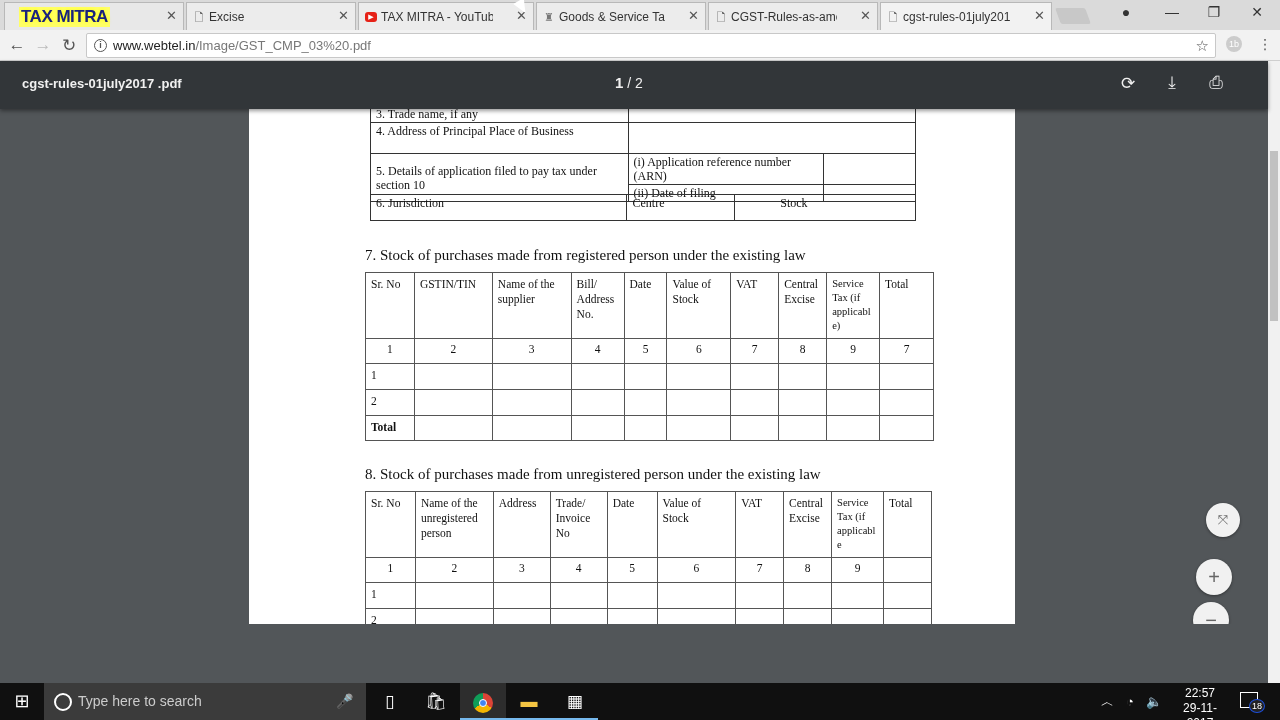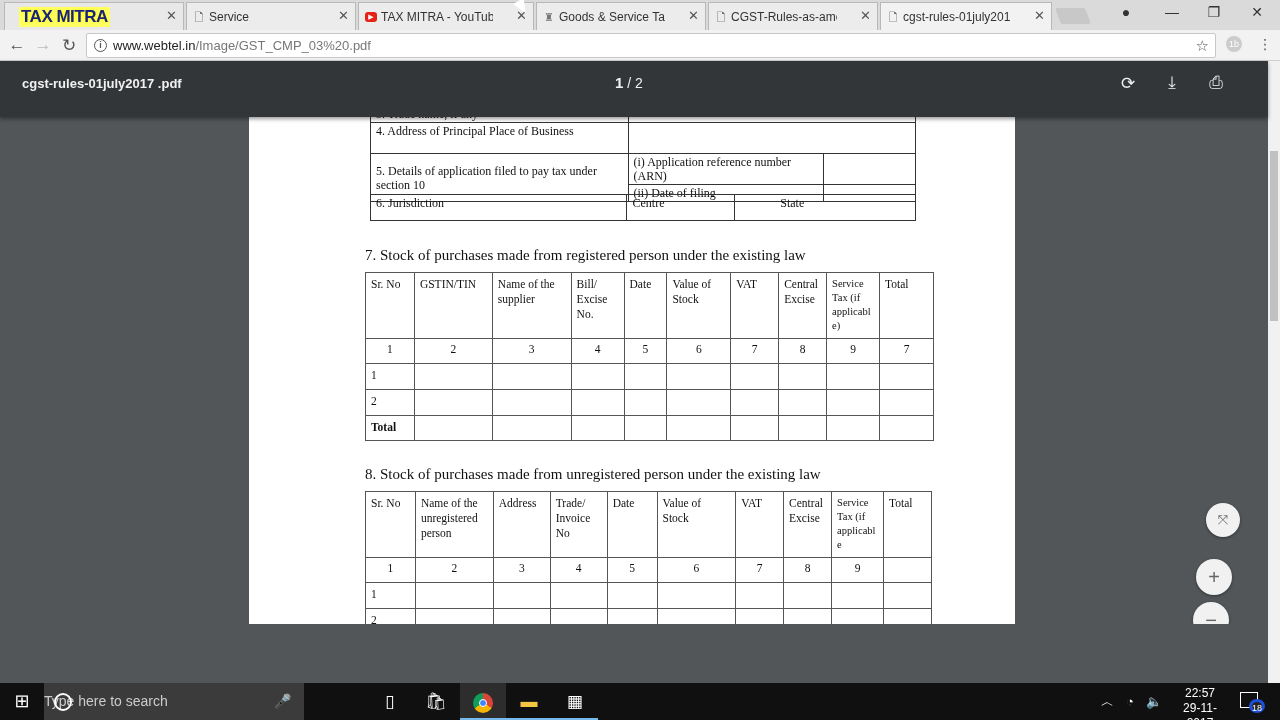--- a/index.html
+++ b/index.html
@@ -16,64 +16,64 @@
 .winctl{position:absolute;top:4px;font-size:14px;color:#333;width:30px;text-align:center}
 .toolbar{position:absolute;left:0;top:30px;width:1280px;height:31px;background:#f2f2f2;border-bottom:1px solid #cfcfcf}
 .navbtn{position:absolute;top:5px;font-size:17px;color:#555;width:22px;text-align:center}
 .omnibox{position:absolute;left:86px;top:3px;width:1130px;height:25px;background:#fff;border:1px solid #c8c8c8;border-radius:2px;font-size:13px;line-height:23px;padding-left:26px;color:#222}
 .omnibox .host{color:#222}
 .omnibox .path{color:#777}
 .info-icon{position:absolute;left:7px;top:5px;width:13px;height:13px;border:1px solid #555;border-radius:50%;font-size:9px;line-height:11px;text-align:center;color:#555;font-weight:bold}
 .star-icon{position:absolute;right:6px;top:0;font-size:15px;color:#555}
 .ext-icon{position:absolute;left:1226px;top:6px;width:16px;height:16px;background:#ccc;color:#fff;font-size:9px;line-height:16px;text-align:center;border-radius:8px}
 .menu-icon{position:absolute;left:1258px;top:6px;font-size:14px;color:#555}
-.pdfbar{position:absolute;left:0;top:61px;width:1268px;height:56px;background:#323639;box-shadow:0 2px 4px rgba(0,0,0,.4);z-index:5}
+.pdfbar{position:absolute;left:0;top:61px;width:1268px;height:48px;background:#323639;box-shadow:0 2px 4px rgba(0,0,0,.4);z-index:5}
 .pdftitle{position:absolute;left:22px;top:15px;color:#f1f1f1;font-size:13px;font-weight:bold}
 .pagenum{position:absolute;left:615px;top:13px;color:#f1f1f1;font-size:14px}
 .pagenum .cur{font-weight:bold;font-size:15px}
 .pdfbtn{position:absolute;top:12px;color:#f1f1f1;font-size:17px;width:24px;text-align:center;cursor:pointer}
 .viewer{position:absolute;left:0;top:107px;width:1268px;height:517px;background:#525659;overflow:hidden}
 .page{position:absolute;left:249px;top:-10px;width:766px;height:600px;background:#fff}
 .doc{font-family:"Liberation Serif",serif;font-size:12px;color:#111}
 table.form{position:absolute;border-collapse:collapse}
 table.form td{border:1px solid #333;vertical-align:top;padding:1px 5px;line-height:14px}
 .sec-title{position:absolute;font-size:15px}
 .grid{position:absolute;border-collapse:collapse}
 .grid td{border:1px solid #555;vertical-align:top;padding:4px 5px;line-height:15px;font-size:11.5px}
 .grid td.num{text-align:center;vertical-align:top;padding-top:3px}
 .grid td.bold{font-weight:bold}
 .grid td.small{font-size:10.5px;line-height:14px}
 .fab{position:absolute;width:36px;height:36px;border-radius:50%;background:#f1f1f1;color:#666;font-size:20px;line-height:36px;text-align:center;box-shadow:0 1px 3px rgba(0,0,0,.4);cursor:pointer}
 .scrollbar{position:absolute;left:1268px;top:61px;width:12px;height:622px;background:#f1f1f1}
 .scrollthumb{position:absolute;left:2px;top:90px;width:8px;height:170px;background:#c1c1c1}
 .taskbar{position:absolute;left:0;top:683px;width:1280px;height:37px;background:#101010}
 .startbtn{position:absolute;left:0;top:0;width:44px;height:37px;color:#fff;font-size:18px;text-align:center;line-height:37px}
-.searchbox{position:absolute;left:44px;top:0;width:260px;height:37px;background:#3b3b3b;color:#ccc;font-size:14px;line-height:37px;}
+.searchbox{position:absolute;left:44px;top:0;width:322px;height:37px;background:#3b3b3b;color:#ccc;font-size:14px;line-height:37px;padding-left:34px}
 .cortana{position:absolute;left:10px;top:10px;width:18px;height:18px;border:2px solid #fff;border-radius:50%}
 .mic{position:absolute;right:12px;top:0;color:#ccc;font-size:14px}
 .tbicon{position:absolute;top:0;width:46px;height:37px;text-align:center;line-height:37px;color:#fff;font-size:17px}
 .tbicon.active{background:#2d2d2d;border-bottom:2px solid #76b9ed}
 .tbicon.open{border-bottom:2px solid #76b9ed}
 .tray{position:absolute;top:0;color:#fff;font-size:13px;line-height:37px}
 .clock{position:absolute;left:1170px;top:3px;color:#fff;font-size:12px;text-align:center;line-height:15px;width:60px}
 .notif{position:absolute;left:1240px;top:9px;width:18px;height:16px;border:1px solid #fff;color:#fff;font-size:8px}
-.notif .badge{position:absolute;left:8px;top:6px;background:#222;border:3px solid #1d4ed8;border-radius:50%;width:16px;height:14px;font-size:9px;line-height:12px;text-align:center}
+.notif .badge{position:absolute;left:8px;top:6px;background:#222;border:1px solid #1d4ed8;border-radius:50%;width:16px;height:14px;font-size:9px;line-height:12px;text-align:center}
 .cursor{position:absolute;left:516px;top:0;width:0;height:0;border-left:6px solid transparent;border-right:6px solid transparent;border-top:14px solid #fff;transform:rotate(-30deg)}
 </style>
 </head>
 <body>
 
 <div class="tabstrip">
   <div class="tab brand" style="left:4px;width:180px">
     <span class="brandlogo">TAX MITRA</span>
     <span class="tclose">✕</span>
   </div>
   <div class="tab" style="left:186px;width:170px">
     <span class="ticon">🗋</span>
-    <span class="tlabel">Service</span>
+    <span class="tlabel">Excise</span>
     <span class="tclose">✕</span>
   </div>
   <div class="tab" style="left:358px;width:176px">
     <span class="ticon" style="background:#e62117;color:#fff;border-radius:3px;font-size:7px;height:10px;line-height:10px;top:9px">▶</span>
     <span class="tlabel">TAX MITRA - YouTube</span>
     <span class="tclose">✕</span>
   </div>
   <div class="tab" style="left:536px;width:170px">
     <span class="ticon" style="color:#777">♜</span>
     <span class="tlabel">Goods &amp; Service Tax (G</span>
@@ -154,21 +154,21 @@
     <table class="form" style="left:121px;top:97px;width:546px">
       <colgroup>
           <col style="width:257px">
           <col style="width:108px">
           <col style="width:181px">
         </colgroup>
       <tbody>
           <tr style="height:26px">
             <td>6. Jurisdiction</td>
             <td>Centre</td>
-            <td style="padding-left:45px">State</td>
+            <td style="padding-left:45px">Stock</td>
           </tr>
     </tbody>
       </table>
 
     <div class="sec-title" style="left:116px;top:150px">7.  Stock of purchases made from registered person under the existing law</div>
     <table class="grid" style="left:116px;top:175px;width:569px">
       <colgroup>
         <col style="width:49px">
           <col style="width:78px">
           <col style="width:79px">
@@ -178,21 +178,21 @@
           <col style="width:48px">
           <col style="width:48px">
           <col style="width:53px">
           <col style="width:54px">
       </colgroup>
       <tbody>
           <tr style="height:66px">
         <td>Sr. No</td>
         <td>GSTIN/TIN</td>
         <td>Name of the supplier</td>
-        <td>Bill/ Excise No.</td>
+        <td>Bill/ Address No.</td>
         <td>Date</td>
         <td>Value of Stock</td>
         <td>VAT</td>
         <td>Central Excise</td>
         <td class="small">Service Tax (if applicabl e)</td>
         <td>Total</td>
       </tr>
       <tr style="height:25px">
         <td class="num">1</td>
         <td class="num">2</td>

